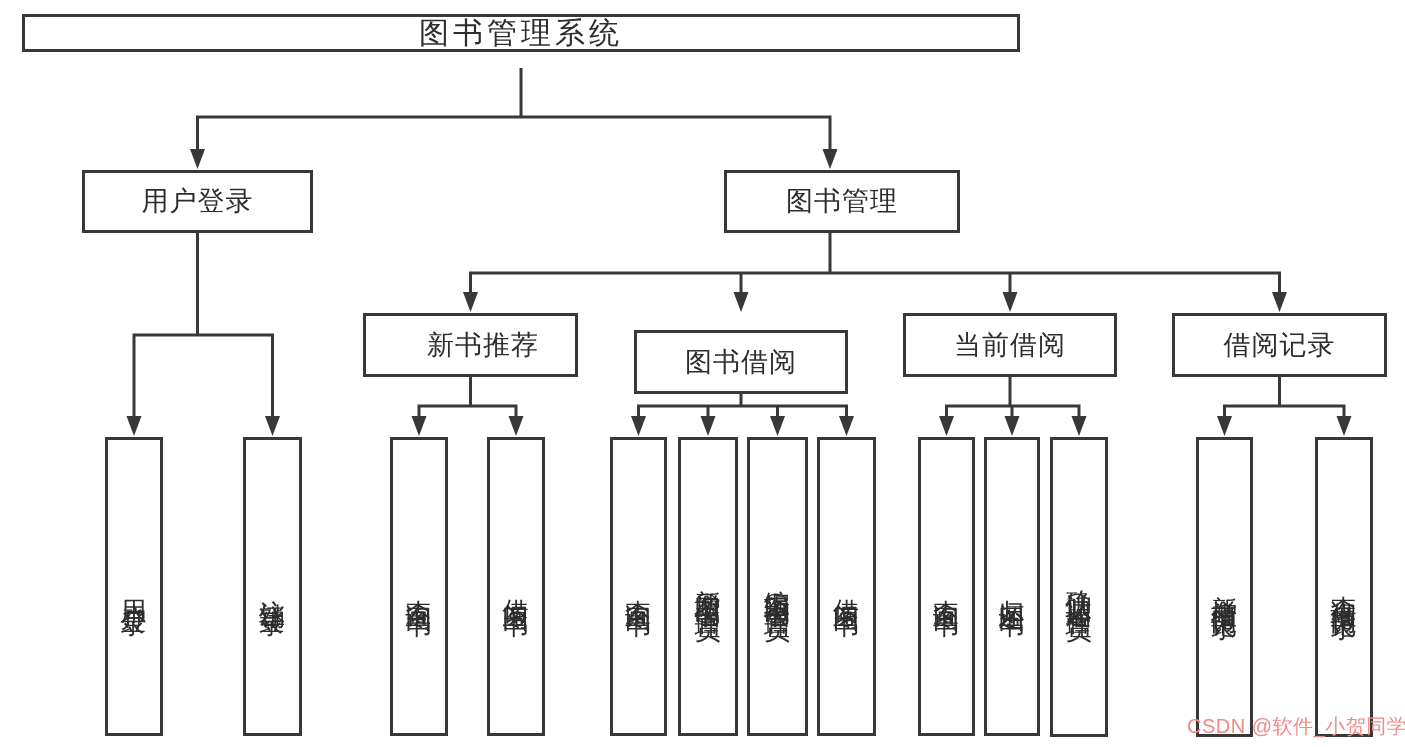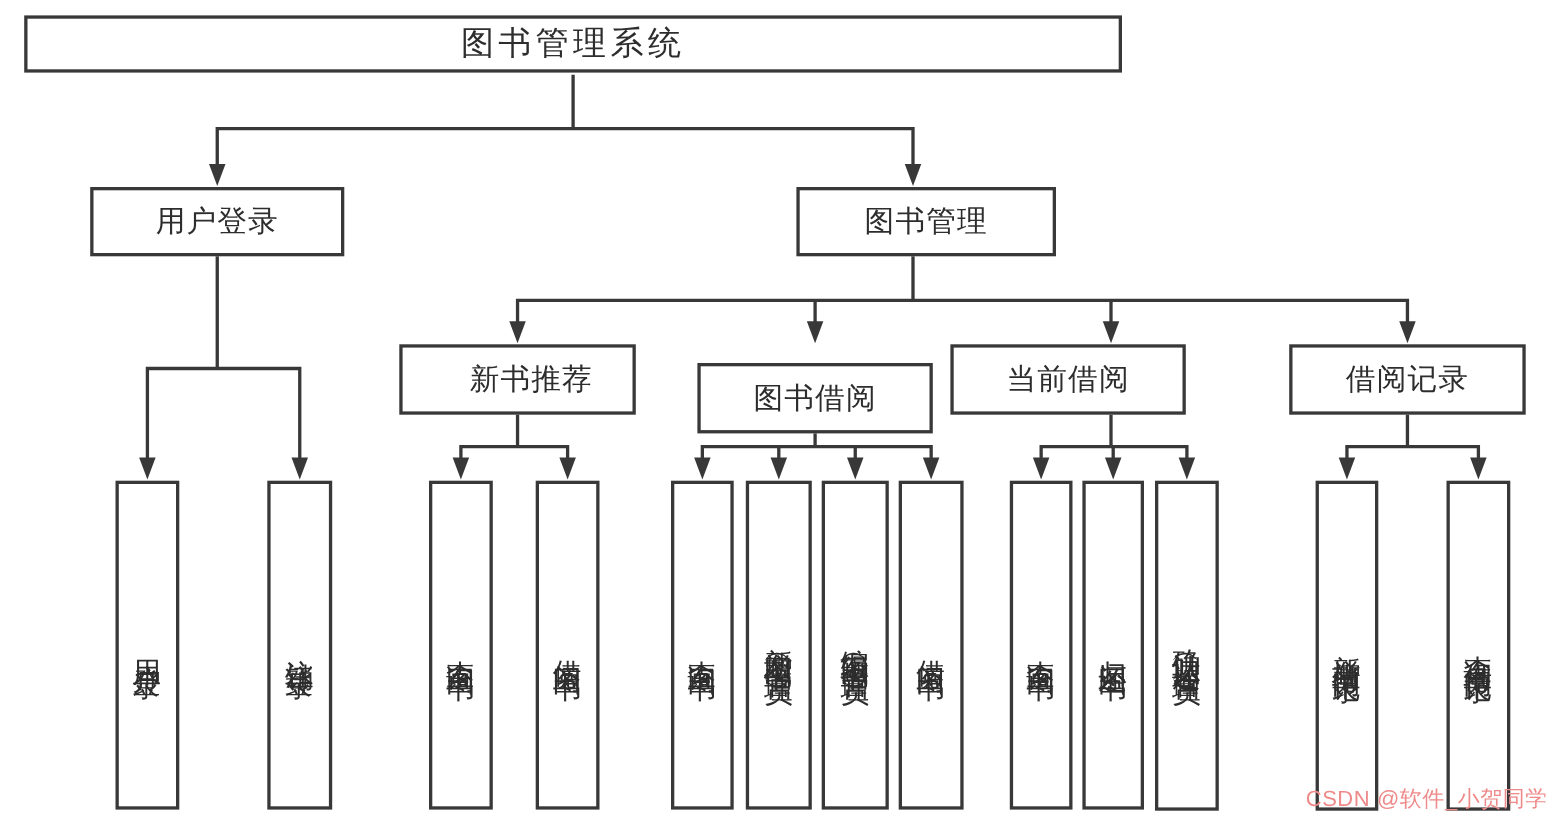--- a/index.html
+++ b/index.html
@@ -75,36 +75,36 @@
       <polygon points="700.5,416 715.5,416 708,436" fill="#383838"></polygon>
       <polygon points="770,416 785,416 777.5,436" fill="#383838"></polygon>
       <polygon points="839,416 854,416 846.5,436" fill="#383838"></polygon>
       <polygon points="939,416 954,416 946.5,436" fill="#383838"></polygon>
       <polygon points="1004.5,416 1019.5,416 1012,436" fill="#383838"></polygon>
       <polygon points="1071.5,416 1086.5,416 1079,436" fill="#383838"></polygon>
       <polygon points="1217,416 1232,416 1224.5,436" fill="#383838"></polygon>
       <polygon points="1336.5,416 1351.5,416 1344,436" fill="#383838"></polygon>
     </svg>
   <div id="nodes">
-      <div class="node root" style="left: 22px; top: 14px; width: 998px; height: 52px;">
+      <div class="node root" style="left: 22px; top: 14px; width: 998px; height: 38px;">
         <span>图书管理系统</span>
       </div>
       <div class="node" style="left: 82px; top: 170px; width: 231px; height: 63px;">
         <span>用户登录</span>
       </div>
       <div class="node" style="left: 712px; top: 170px; width: 236px; height: 63px; margin-left: 12px;">
         <span>图书管理</span>
       </div>
       <div class="node" style="left: 363px; top: 313px; width: 215px; height: 64px; padding-left: 25px;">
         <span>新书推荐</span>
       </div>
       <div class="node" style="left: 634px; top: 330px; width: 214px; height: 64px;">
         <span>图书借阅</span>
       </div>
-      <div class="node" style="left: 864px; top: 313px; width: 214px; height: 64px;">
+      <div class="node" style="left: 903px; top: 313px; width: 214px; height: 64px;">
         <span>当前借阅</span>
       </div>
       <div class="node" style="left: 1172px; top: 313px; width: 215px; height: 64px;">
         <span>借阅记录</span>
       </div>
       <div class="node vertical" style="left: 105px; top: 437px; width: 58px; height: 299px;">
         <span>用户登录</span>
       </div>
       <div class="node vertical" style="left: 243px; top: 437px; width: 59px; height: 299px;">
         <span>注销登录</span>

